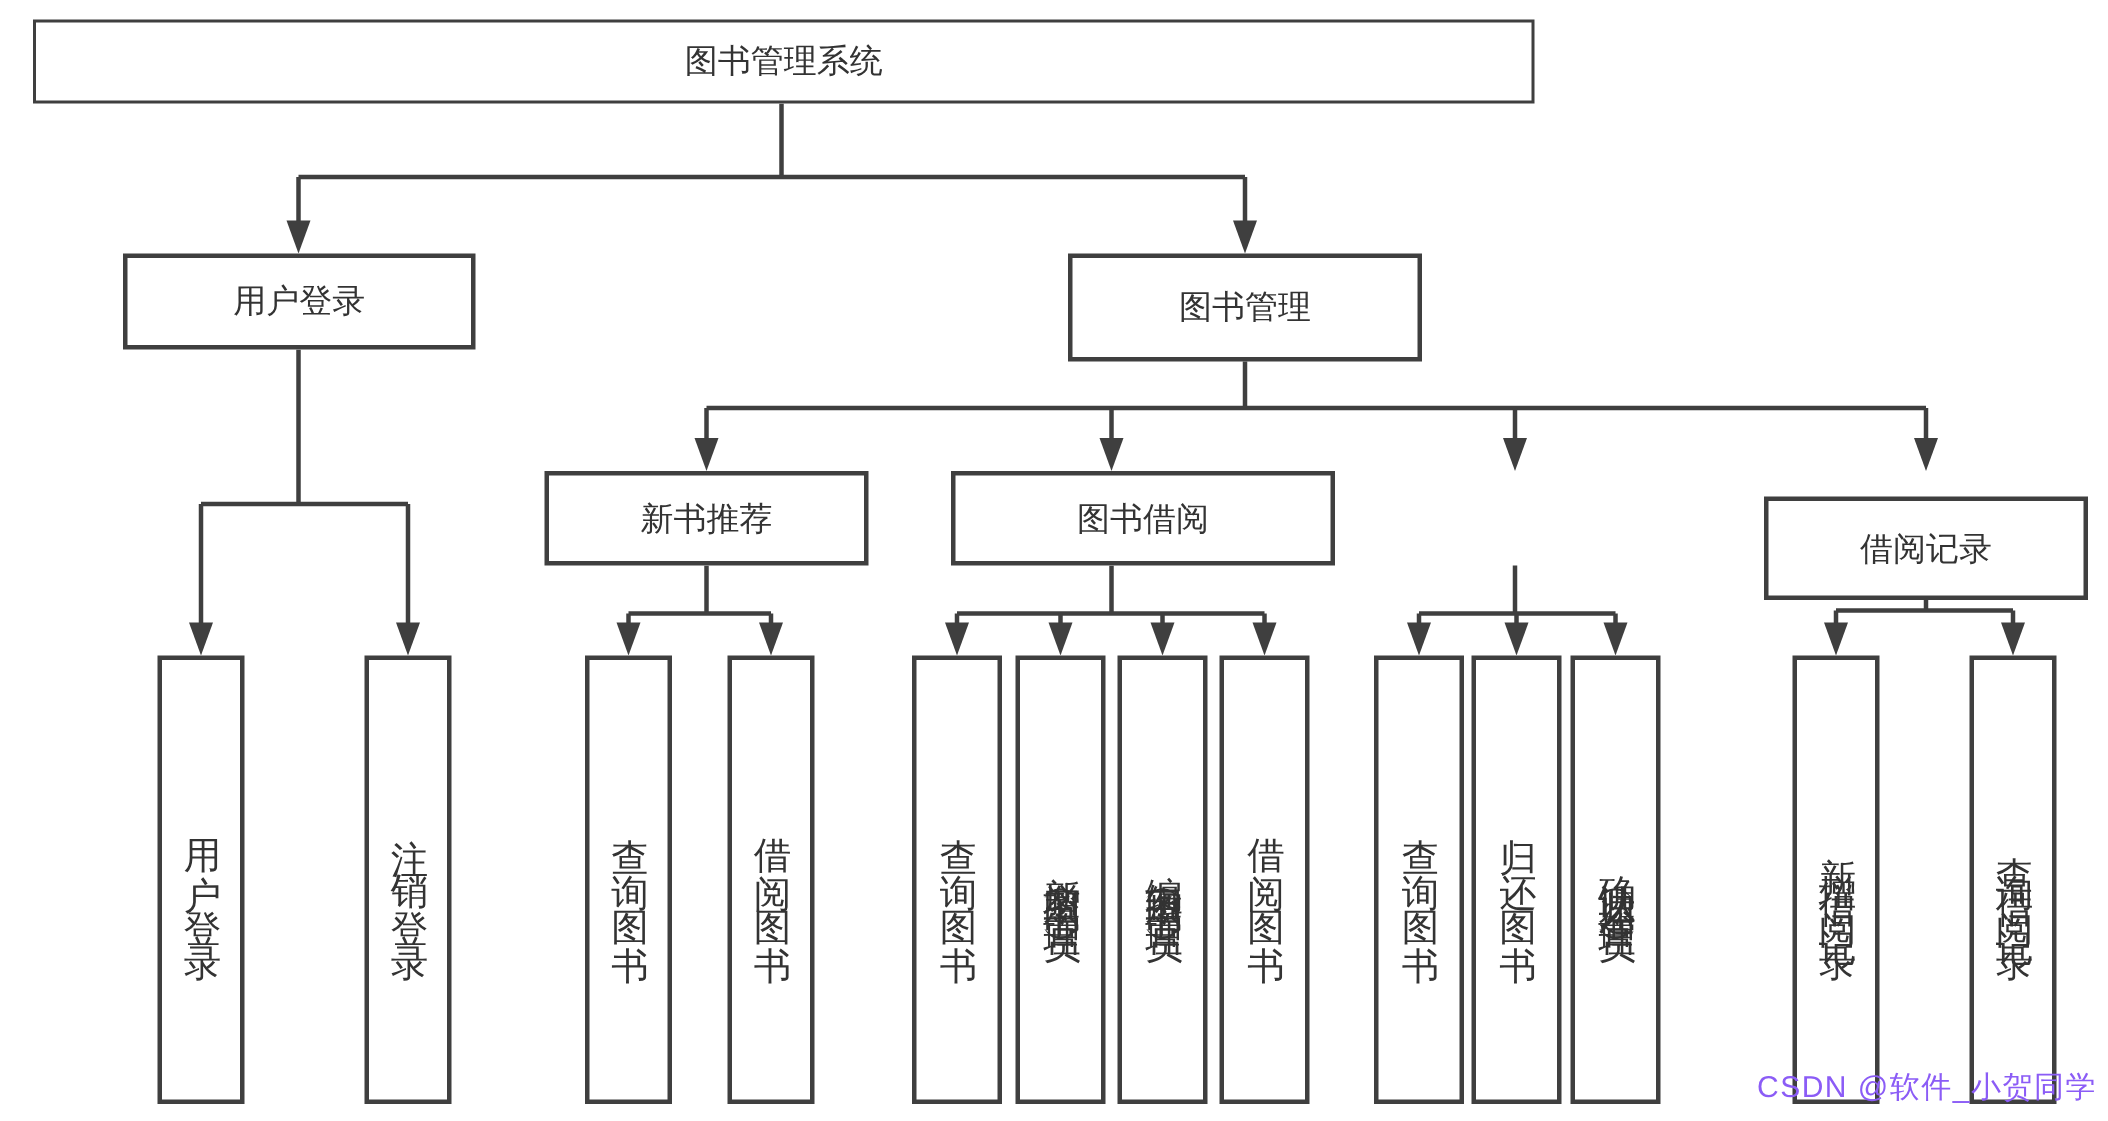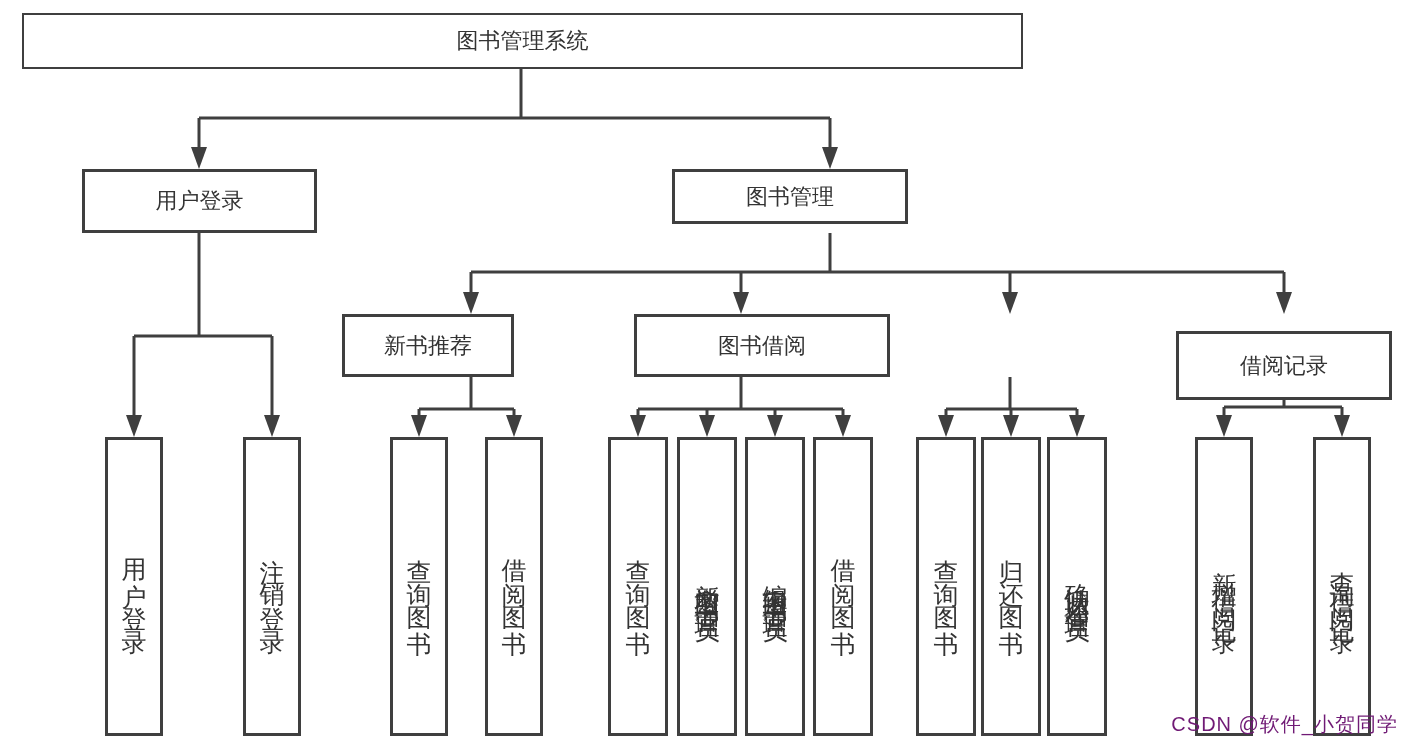--- a/index.html
+++ b/index.html
@@ -32,21 +32,21 @@
     line-height:1;
     white-space:nowrap;
   }
   .sp4 span { letter-spacing:24px; }
   .sp6 span { letter-spacing:12px; }
   .sp9 span { letter-spacing:5px; }
   .watermark {
     position:absolute;
     right:7px; top:711px;
     font-size:20px;
-    color:#701a75;
+    color:#8b5cf6;
     letter-spacing:1px;
   }
 </style>
 </head>
 <body>
 
 <div id="stage">
 
   <svg class="wires" viewBox="0 0 1405 747">
 
@@ -124,25 +124,25 @@
     </g>
   </svg>
 
   <div class="node hbox root" style="left:22px;top:13px;width:1001px;height:56px">
     <span>图书管理系统</span>
   </div>
 
   <div class="node hbox" style="left:82px;top:169px;width:235px;height:64px">
     <span>用户登录</span>
   </div>
-  <div class="node hbox" style="left:672px;top:169px;width:236px;height:55px">
+  <div class="node hbox" style="left:712px;top:169px;width:236px;height:72px">
     <span>图书管理</span>
   </div>
 
-  <div class="node hbox" style="left:342px;top:314px;width:172px;height:63px">
+  <div class="node hbox" style="left:363px;top:314px;width:216px;height:63px">
     <span>新书推荐</span>
   </div>
   <div class="node hbox" style="left:634px;top:314px;width:256px;height:63px">
     <span>图书借阅</span>
   </div>
   <div class="node hbox" style="left:1176px;top:331px;width:216px;height:69px">
     <span>借阅记录</span>
   </div>
 
   <div class="node vbox sp4" style="left:105px;top:437px;width:58px;height:299px">

